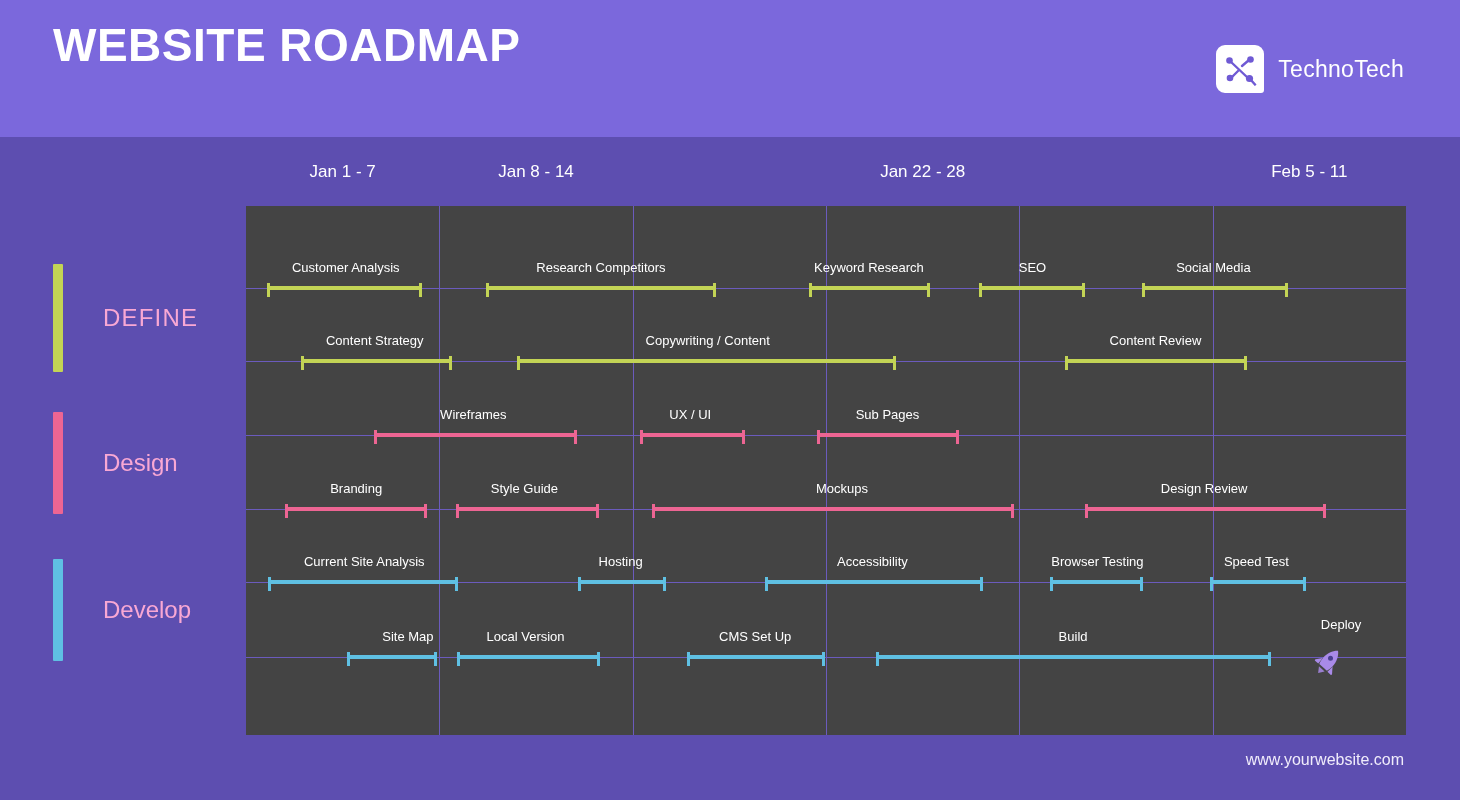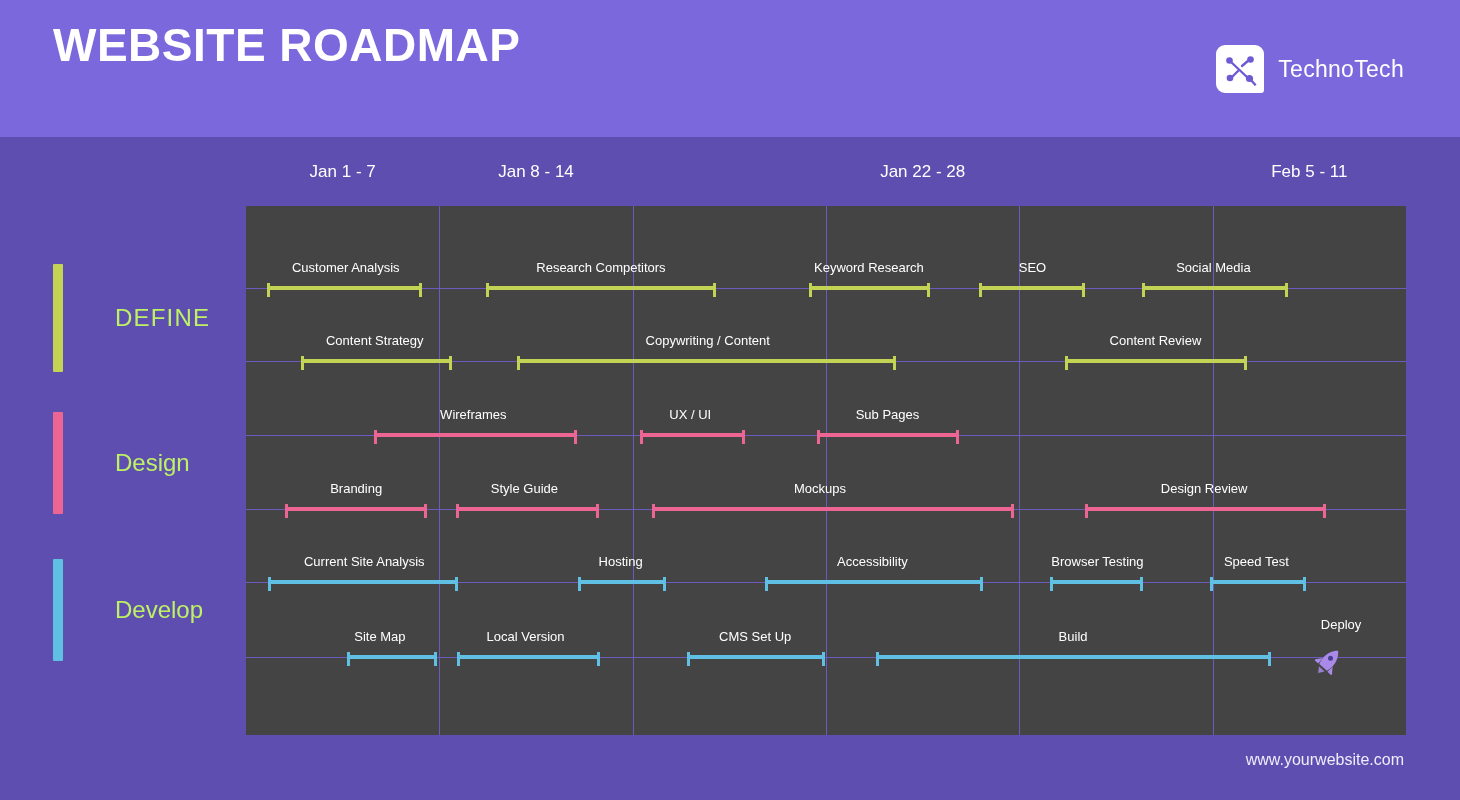--- a/index.html
+++ b/index.html
@@ -37,21 +37,21 @@
   }
   #brand-name { font-size:23px; color:#ffffff; letter-spacing:0.3px; }
 
   
   .cat {
     position:absolute; left:53px;
     display:flex; align-items:center;
   }
   .cat-bar { width:10px; border-radius:1px; }
   .cat-label {
-    margin-left:52px; font-size:24px; color:#bef264; white-space:nowrap;
+    margin-left:40px; font-size:24px; color:#f9a8d4; white-space:nowrap;
   }
   .cat-label.upper { letter-spacing:1.2px; }
 
   
   #chart {
     position:absolute; left:246px; top:206px;
     width:1160px; height:529px;
     background:#444444;
   }
   #weekbar {
@@ -242,21 +242,21 @@
     <div class="task" style="left: 209.96px; top: 303px; width: 142.68px;">
       <div class="bar" style="background: rgb(237, 101, 147); top: -2px;"></div>
       <div class="cap l" style="background: rgb(237, 101, 147);"></div>
       <div class="cap r" style="background: rgb(237, 101, 147);"></div>
       <div class="tlabel" style="left: 68.44px;">Style Guide</div>
     </div>
     <div class="task" style="left: 406px; top: 303px; width: 361.92px;">
       <div class="bar" style="background: rgb(237, 101, 147); top: -2px;"></div>
       <div class="cap l" style="background: rgb(237, 101, 147);"></div>
       <div class="cap r" style="background: rgb(237, 101, 147);"></div>
-      <div class="tlabel" style="left: 168px; margin-top: 16px;">Mockups</div>
+      <div class="tlabel" style="left: 190px; margin-top: 16px;">Mockups</div>
     </div>
     <div class="task" style="left: 838.68px; top: 303px; width: 241.28px;">
       <div class="bar" style="background: rgb(237, 101, 147); top: -2px;"></div>
       <div class="cap l" style="background: rgb(237, 101, 147);"></div>
       <div class="cap r" style="background: rgb(237, 101, 147);"></div>
       <div class="tlabel" style="left: 119.48px;">Design Review</div>
     </div>
     <div class="task" style="left: 22.04px; top: 376px; width: 190.24px;">
       <div class="bar" style="background: rgb(95, 192, 227); top: -2px;"></div>
       <div class="cap l" style="background: rgb(95, 192, 227);"></div>
@@ -284,21 +284,21 @@
     <div class="task" style="left: 963.96px; top: 376px; width: 96.28px;">
       <div class="bar" style="background: rgb(95, 192, 227); top: -2px;"></div>
       <div class="cap l" style="background: rgb(95, 192, 227);"></div>
       <div class="cap r" style="background: rgb(95, 192, 227);"></div>
       <div class="tlabel" style="left: 46.4px;">Speed Test</div>
     </div>
     <div class="task" style="left: 100.92px; top: 451px; width: 90.48px;">
       <div class="bar" style="background: rgb(95, 192, 227); top: -2px;"></div>
       <div class="cap l" style="background: rgb(95, 192, 227);"></div>
       <div class="cap r" style="background: rgb(95, 192, 227);"></div>
-      <div class="tlabel" style="left: 33px;">Site Map</div>
+      <div class="tlabel" style="left: 61px;">Site Map</div>
     </div>
     <div class="task" style="left: 211.12px; top: 451px; width: 142.68px;">
       <div class="bar" style="background: rgb(95, 192, 227); top: -2px;"></div>
       <div class="cap l" style="background: rgb(95, 192, 227);"></div>
       <div class="cap r" style="background: rgb(95, 192, 227);"></div>
       <div class="tlabel" style="left: 68.44px;">Local Version</div>
     </div>
     <div class="task" style="left: 440.8px; top: 451px; width: 138.04px;">
       <div class="bar" style="background: rgb(95, 192, 227); top: -2px;"></div>
       <div class="cap l" style="background: rgb(95, 192, 227);"></div>

